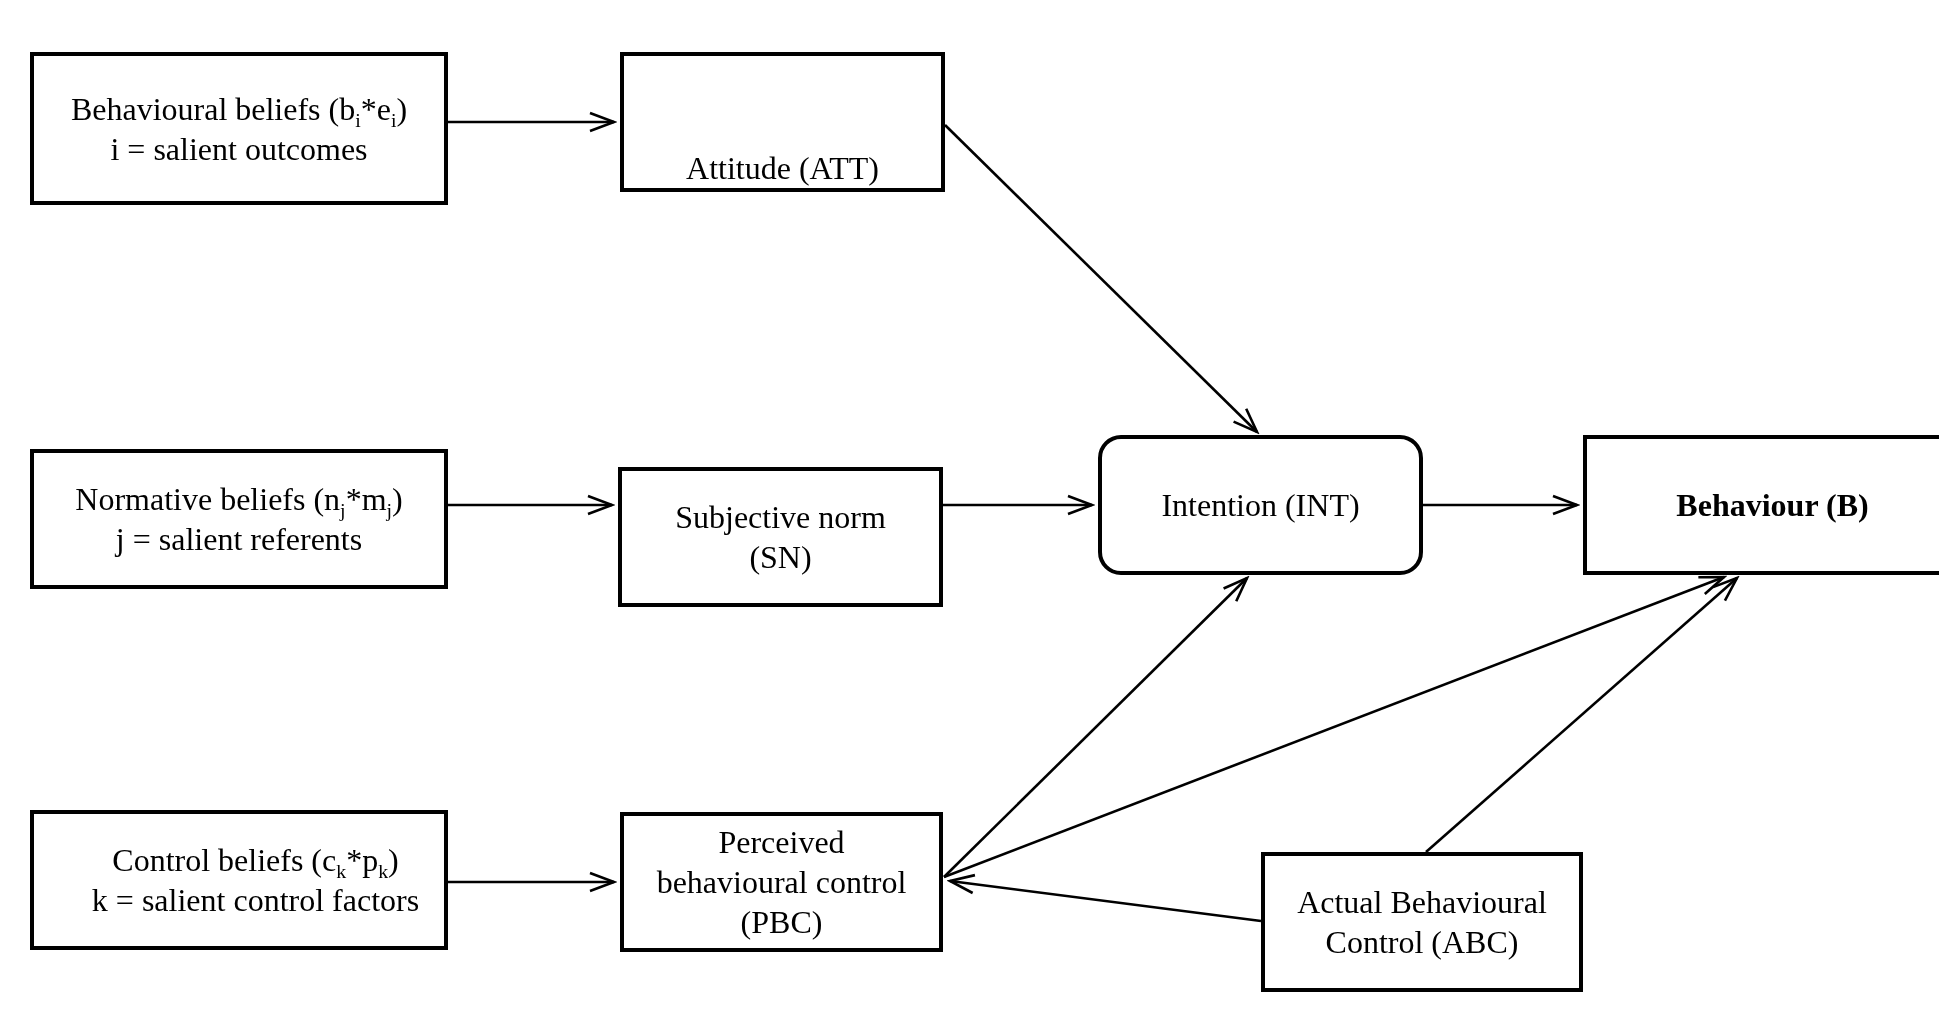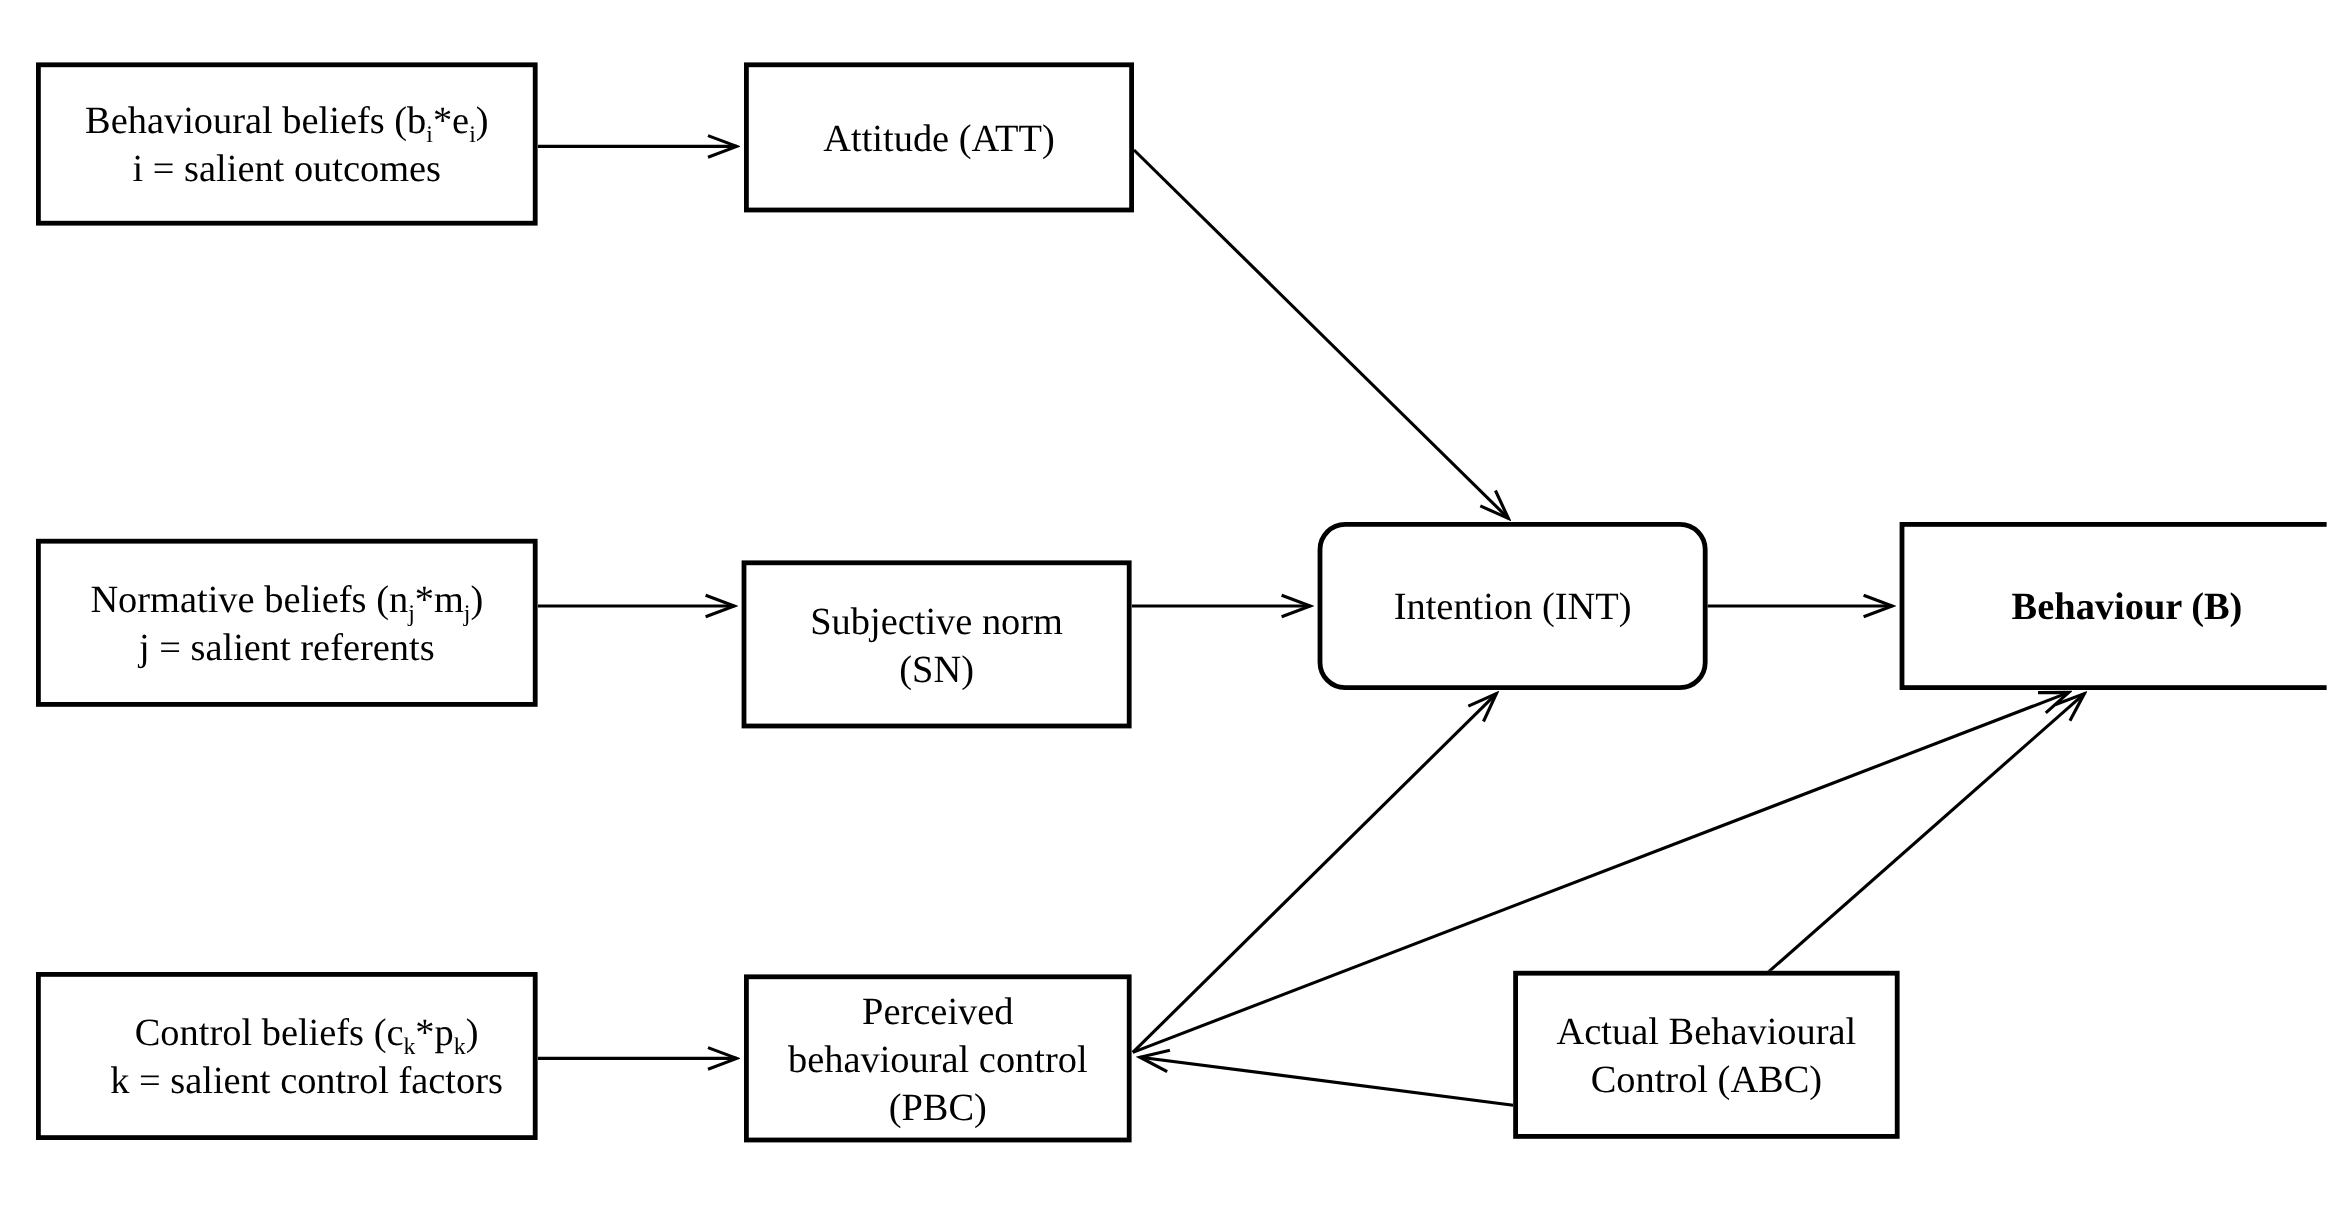--- a/index.html
+++ b/index.html
@@ -62,26 +62,26 @@
       <line x1="943" y1="505" x2="1092" y2="505" marker-end="url(#arrow)"></line>
       <line x1="1423" y1="505" x2="1577" y2="505" marker-end="url(#arrow)"></line>
       <line x1="448" y1="882" x2="614" y2="882" marker-end="url(#arrow)"></line>
       <line x1="944" y1="877" x2="1247" y2="578" marker-end="url(#arrow)"></line>
       <line x1="944" y1="877" x2="1724" y2="577" marker-end="url(#arrow)"></line>
       <line x1="1426" y1="852" x2="1737" y2="578" marker-end="url(#arrow)"></line>
       <line x1="1261" y1="921" x2="950" y2="881" marker-end="url(#arrow)"></line>
     </g>
   </svg>
 
-  <div class="node" style="left:30px; top:52px; width:418px; height:136px;">
+  <div class="node" style="left:30px; top:52px; width:418px; height:153px;">
     <div class="line"><span>Behavioural beliefs (b</span><sub>i</sub><span>*e</span><sub>i</sub><span>)</span></div>
     <div class="line">i = salient outcomes</div>
   </div>
 
-  <div class="node" style="left:620px; top:52px; width:325px; height:125px;">
+  <div class="node" style="left:620px; top:52px; width:325px; height:140px;justify-content:flex-end;">
     <div class="line">Attitude (ATT)</div>
   </div>
 
   <div class="node" style="left:30px; top:435px; width:418px; height:140px;margin-top:14px;">
     <div class="line"><span>Normative beliefs (n</span><sub>j</sub><span>*m</span><sub>j</sub><span>)</span></div>
     <div class="line">j = salient referents</div>
   </div>
 
   <div class="node" style="left:618px; top:435px; width:325px; height:140px;margin-top:32px;">
     <div class="line">Subjective norm</div>
@@ -100,18 +100,18 @@
     <div class="line"><span>Control beliefs (c</span><sub>k</sub><span>*p</span><sub>k</sub><span>)</span></div>
     <div class="line">k = salient control factors</div>
   </div>
 
   <div class="node" style="left:620px; top:812px; width:323px; height:140px;justify-content:center;">
     <div class="line">Perceived</div>
     <div class="line">behavioural control</div>
     <div class="line">(PBC)</div>
   </div>
 
-  <div class="node" style="left:1261px; top:809px; width:322px; height:140px;">
+  <div class="node" style="left:1261px; top:852px; width:322px; height:140px;">
     <div class="line">Actual Behavioural</div>
     <div class="line">Control (ABC)</div>
   </div>
 
 </div>
 
 </body></html>

